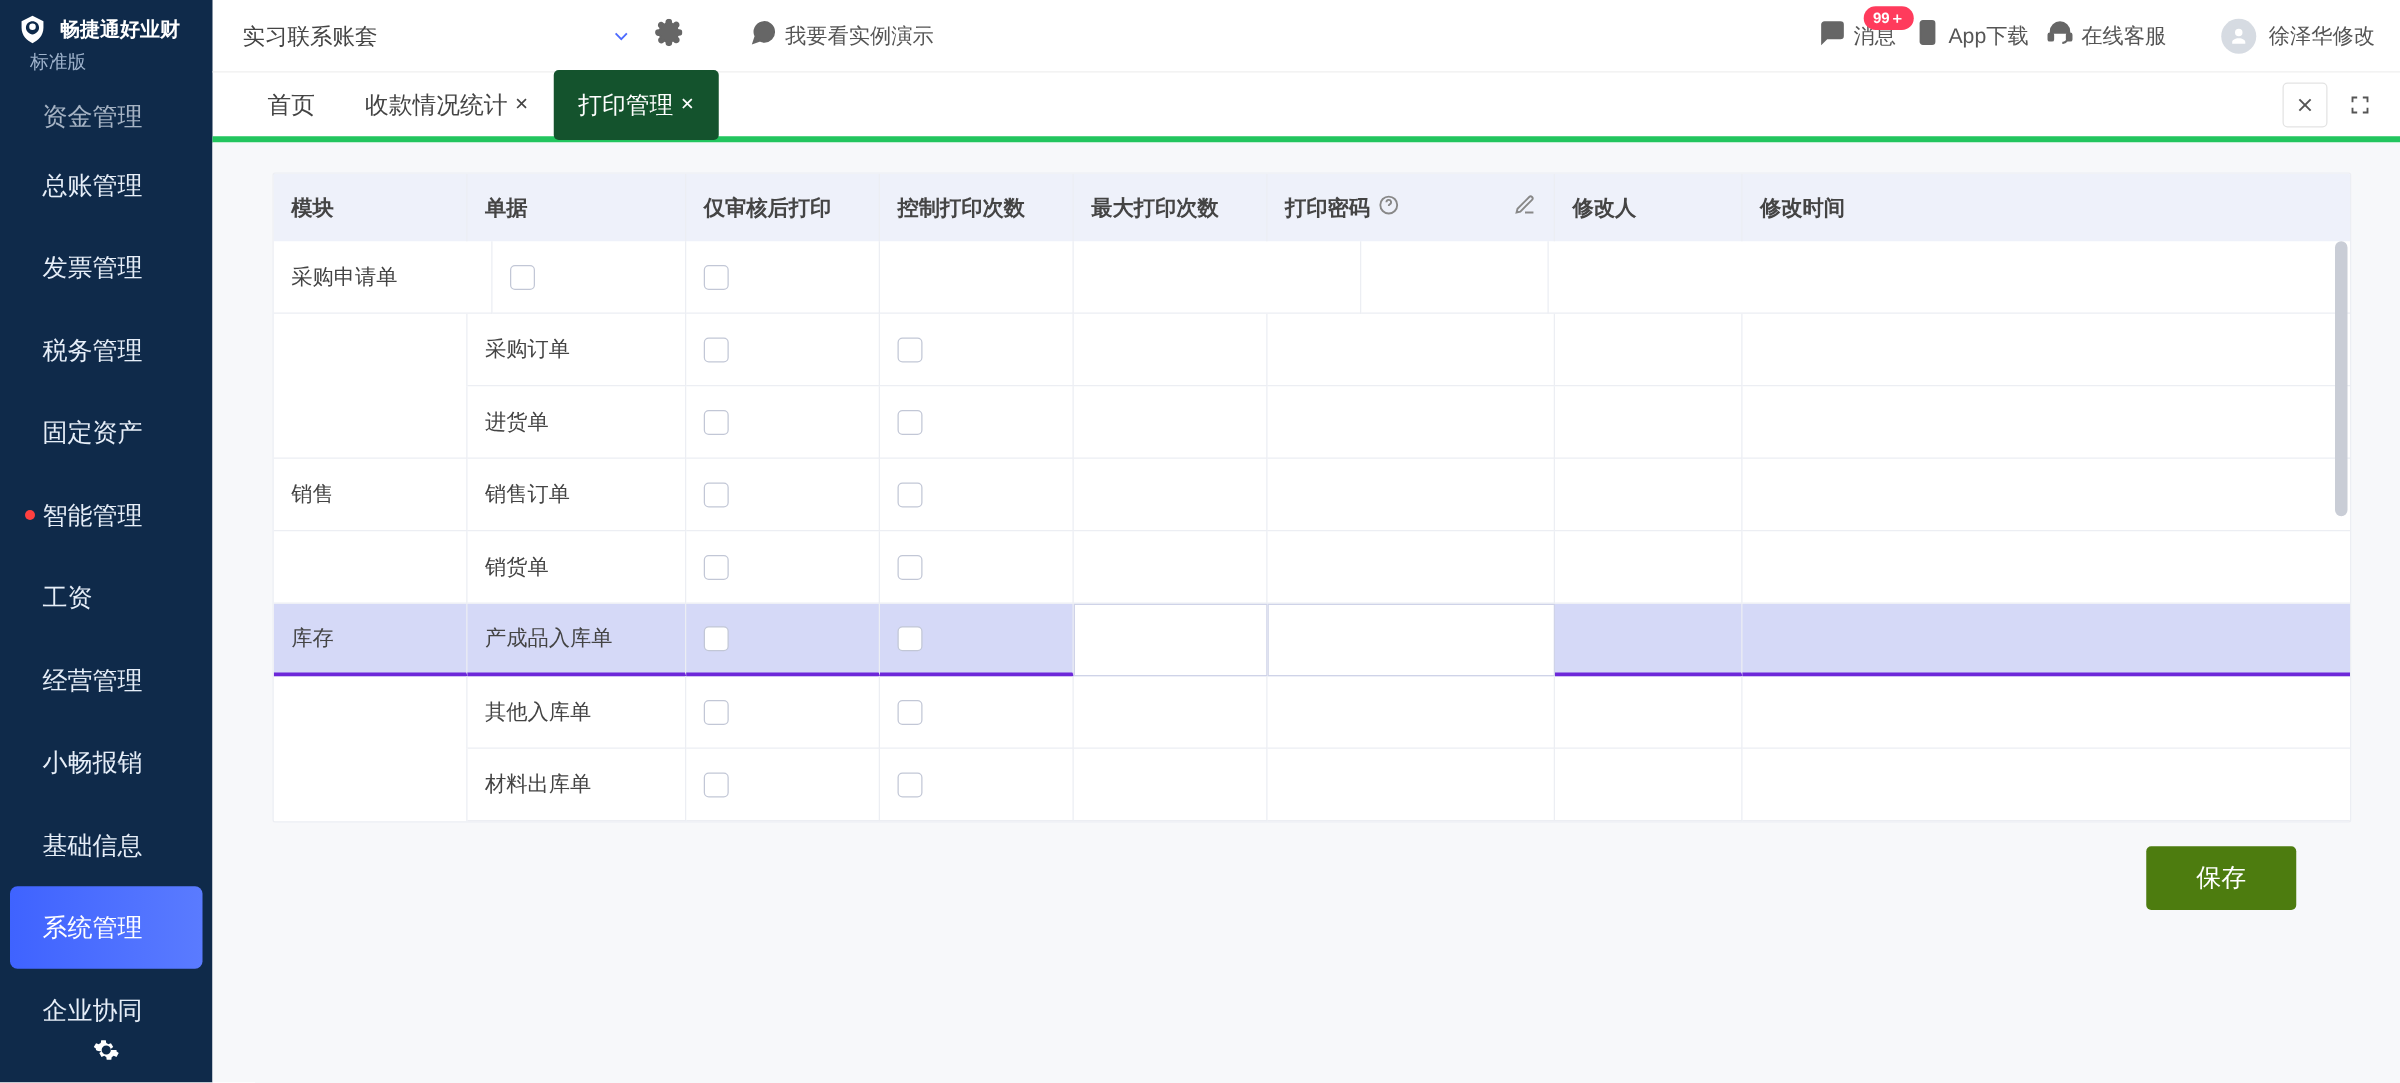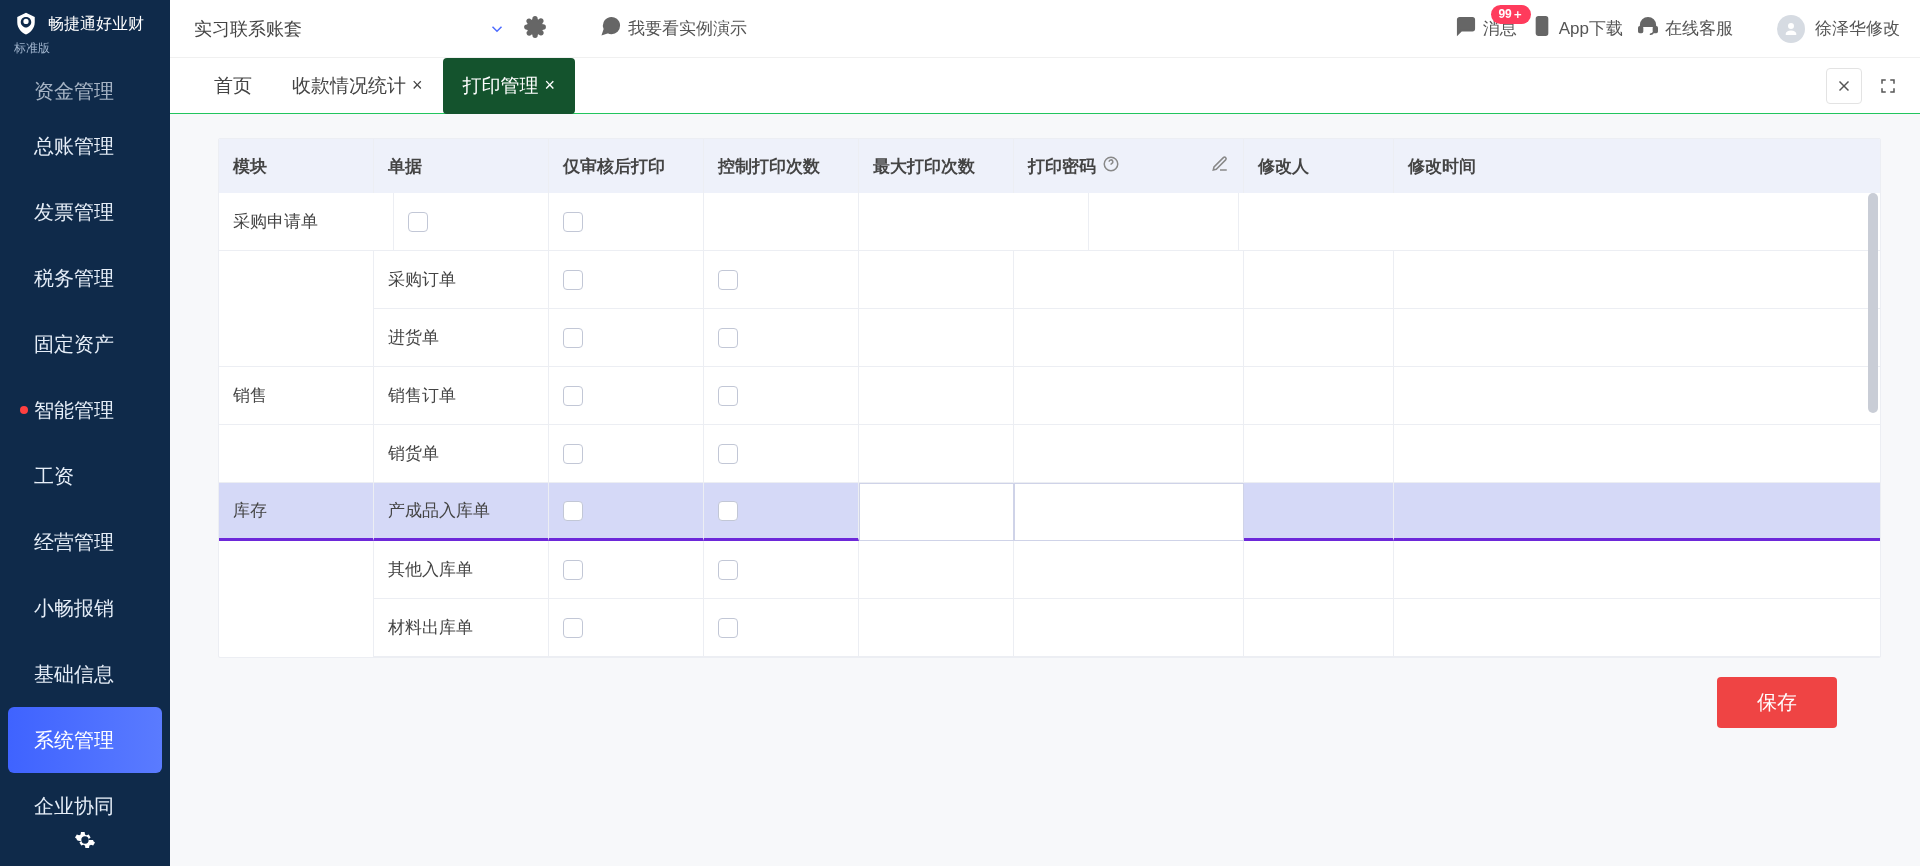--- a/index.html
+++ b/index.html
@@ -3,22 +3,22 @@
 <meta charset="utf-8">
 <style>
 * { margin: 0; padding: 0; box-sizing: border-box; font-family: -apple-system, "PingFang SC", "Microsoft YaHei", sans-serif; }
 body { width: 1920px; height: 866px; overflow: hidden; background: #fff; display: flex; }
 
 
 .sidebar { width: 170px; background: #0f2a4a; color: #fff; display: flex; flex-direction: column; height: 100%; }
 .brand-box { padding: 10px 12px 6px; }
 .brand { display: flex; align-items: center; gap: 8px; }
 .brand-icon { width: 28px; height: 28px; display:flex; align-items:center; justify-content:center; }
-.brand-title { font-size: 16px; font-weight: 400; }
-.brand-sub { font-size: 12px; color: #9fb3cc; margin-top: 2px; margin-left: 2px; }
+.brand-title { font-size: 16px; font-weight: 700; }
+.brand-sub { font-size: 15px; color: #9fb3cc; margin-top: 2px; margin-left: 12px; }
 .nav { flex: 1; overflow: hidden; padding-top: 6px; }
 .nav-item { height: 66px; display: flex; align-items: center; padding-left: 26px; font-size: 20px; color: #e6eef8; cursor: pointer; position: relative; border-radius: 6px; margin: 0 8px; }
 .nav-item.active { background: linear-gradient(90deg,#3f63ff,#5a7bff); color: #fff; }
 .nav-item .dot { position: absolute; left: 12px; width: 8px; height: 8px; background: #ff4040; border-radius: 50%; }
 .gear-row { height: 48px; display:flex; align-items:center; justify-content:center; border-top: 0; }
 .gear-row svg { width: 22px; height: 22px; fill:#fff; }
 
 
 .main { flex:1; display:flex; flex-direction:column; height:100%; }
 .header { height: 58px; display:flex; align-items:center; padding: 0 20px; gap: 14px; border-bottom: 1px solid #f0f0f0; }
@@ -29,21 +29,21 @@
 .demo { margin-left: 40px; }
 .header-spacer { flex:1; }
 .badge { position: relative; }
 .badge-pill { position:absolute; top:-10px; right:-14px; background:#ff3b5c; color:#fff; font-size:12px; font-weight:700; padding:1px 7px; border-radius: 10px; }
 .avatar { width:28px; height:28px; border-radius:50%; background:#d6dbe2; display:flex; align-items:center; justify-content:center; }
 .avatar svg{ width:18px; height:18px; fill:#fff;}
 .user { display:flex; align-items:center; gap:10px; margin-left: 18px; padding-left: 12px; border-left:0; }
 .user-name{ font-size:17px; color:#555;text-align:right;}
 
 
-.tabs { height: 56px; display:flex; align-items:center; padding-left: 24px; gap: 0; border-bottom: 1px solid #22c55e; }
+.tabs { height: 56px; display:flex; align-items:center; padding-left: 24px; gap: 0; border-bottom: 5px solid #22c55e; }
 .tab { height: 56px; display:flex; align-items:center; padding: 0 20px; font-size: 19px; color:#444; cursor:pointer; border-radius: 4px; }
 .tab.active { background:#14532d; color:#fff; }
 .tab .close { margin-left:6px; font-size:18px; }
 .tabs-right { margin-left:auto; display:flex; align-items:center; gap:8px; padding-right:14px; }
 .square-btn { width:36px; height:36px; border:1px solid #e3e3e3; border-radius:4px; display:flex; align-items:center; justify-content:center; cursor:pointer; }
 .square-btn svg{ width:18px; height:18px; stroke:#555; fill:none; stroke-width:2; }
 
 
 .content { flex:1; background:#f7f8fa; padding: 24px 39px 0 48px; overflow:hidden; position:relative; }
 .table-wrap { background:#fff; border:1px solid #eceef3; border-radius:2px; height: 520px; overflow:hidden; position:relative; }
@@ -69,21 +69,21 @@
 .trow .td { border-bottom:1px solid #eceef3; }
 .trow .c-mod.empty { border-bottom:none; }
 .trow.hl { background:#d5d9f7; }
 .trow.hl .td { border-bottom:3px solid #6d28d9; }
 .trow.hl .td.c-max, .trow.hl .td.c-pw { background:#fff; border:1px solid #cfd3e8; }
 
 .cb { width:20px; height:20px; border:1.5px solid #c2c7d6; border-radius:4px; background:#fff; display:inline-block; }
 
 
 .footer { height: 88px; display:flex; align-items:center; justify-content:flex-end; padding-right: 44px; }
-.save-btn { background:#ef4444; color:#fff; font-size:20px; padding: 12px 40px; border:none; border-radius:4px; cursor:pointer; }
+.save-btn { background:#4d7c0f; color:#fff; font-size:20px; padding: 12px 40px; border:none; border-radius:4px; cursor:pointer; }
 </style>
 </head>
 <body>
 
 <aside class="sidebar">
   <div class="brand-box">
     <div class="brand">
       <span class="brand-icon">
         <svg viewBox="0 0 32 32">
             <path fill="#fff" d="M16 3l10 5v6c0 7-5 12-10 14C11 26 6 21 6 14V8l10-5zm0 5c-3 0-6 2-6 6 0 3 3 6 6 6s6-3 6-6c0-4-3-6-6-6zM13 13a3 3 0 1 1 6 0 3 3 0 0 1-6 0z"></path>

